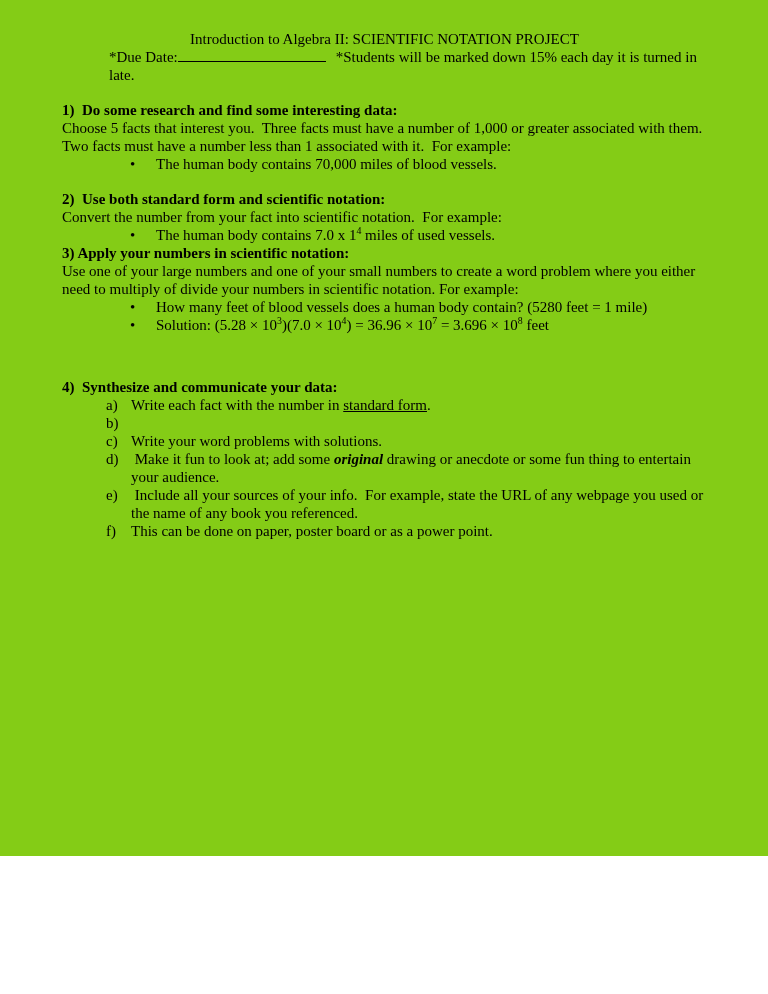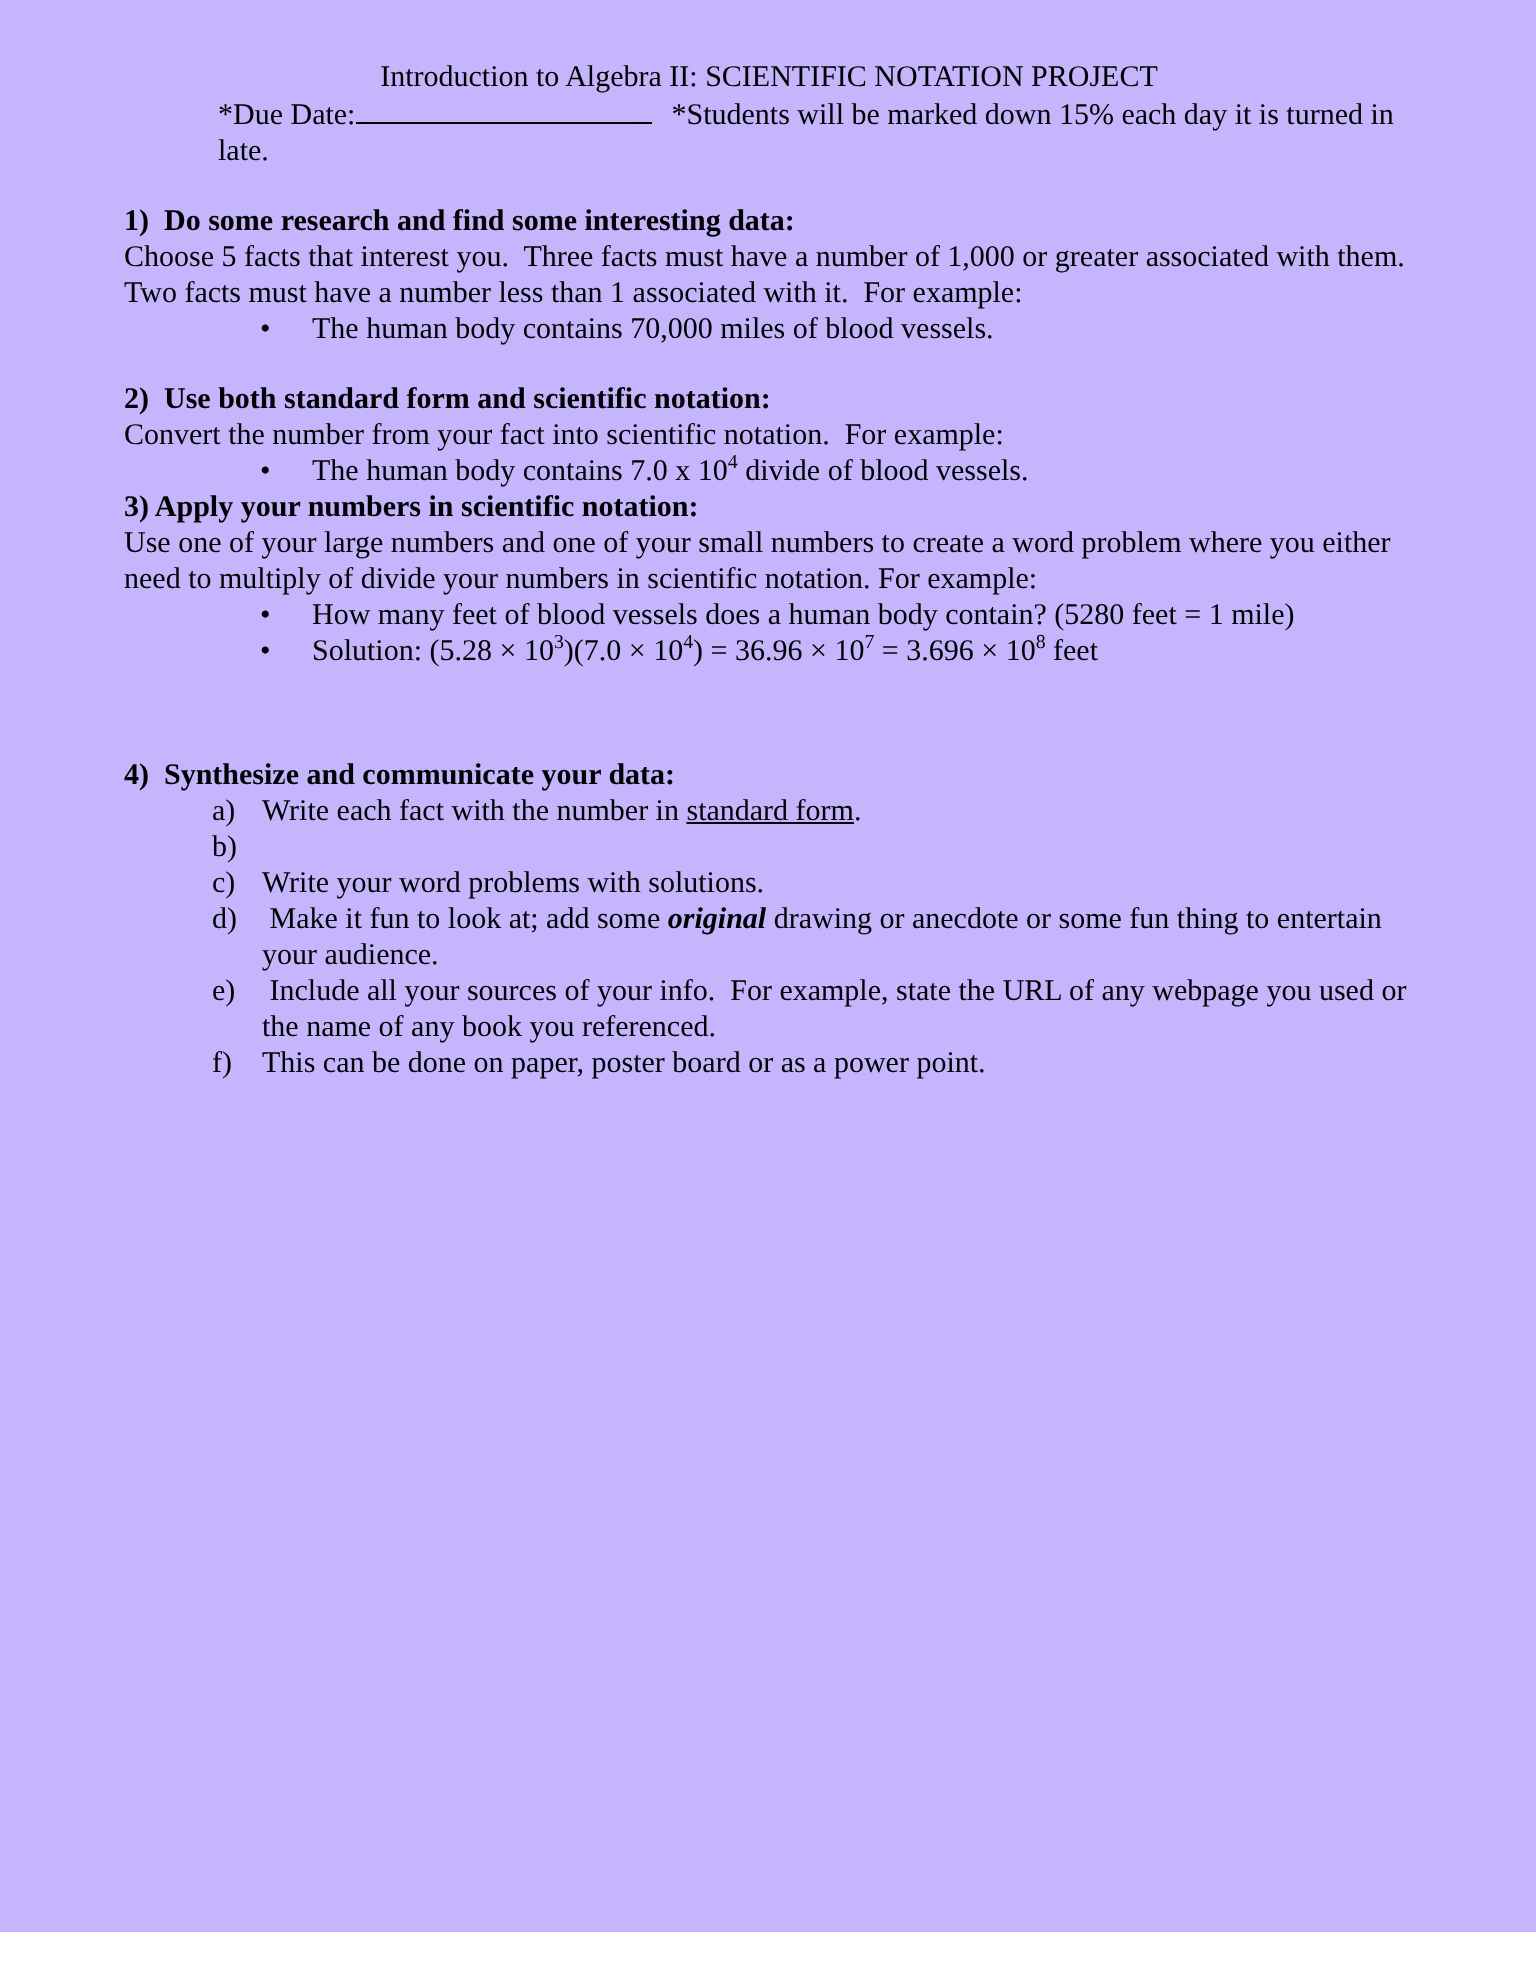--- a/index.html
+++ b/index.html
@@ -1,21 +1,21 @@
 <!DOCTYPE html>
 <html><head>
 <meta charset="utf-8">
 <style>
   html, body { margin: 0; padding: 0; background: #ffffff; }
   .page {
     position: relative;
     width: 768px;
-    height: 966px;
+    height: 856px;
     box-sizing: border-box;
-    background: #c4b5fd;
+    background: #84cc16;
     color: #000000;
     font-family: "Liberation Serif", "DejaVu Serif", serif;
     font-size: 15px;
     line-height: 18px;
     padding: 30px 61px 0 62px;
     overflow: hidden;
   }
   .title { text-align: center; white-space: pre-wrap; }
   .due-line { white-space: nowrap; margin-left: 47px; }
   .blank {
@@ -58,21 +58,21 @@
       <span class="dot">•</span>
       <span class="btext">The human body contains 70,000 miles of blood vessels.</span>
     </div>
   </div>
 
   <div class="section s2">
     <div class="heading">2)  Use both standard form and scientific notation:</div>
     <div class="body">Convert the number from your fact into scientific notation.  For example:</div>
     <div class="bullet">
       <span class="dot">•</span>
-      <span class="btext"><span>The human body contains 7.0 x 10</span><sup>4</sup><span> divide of blood vessels.</span></span>
+      <span class="btext"><span>The human body contains 7.0 x 1</span><sup>4</sup><span> miles of used vessels.</span></span>
     </div>
   </div>
 
   <div class="section s3">
     <div class="heading">3) Apply your numbers in scientific notation:</div>
     <div class="body">Use one of your large numbers and one of your small numbers to create a word problem where you either need to multiply of divide your numbers in scientific notation. For example:</div>
     <div class="bullet">
       <span class="dot">•</span>
       <span class="btext">How many feet of blood vessels does a human body contain? (5280 feet = 1 mile)</span>
     </div>

